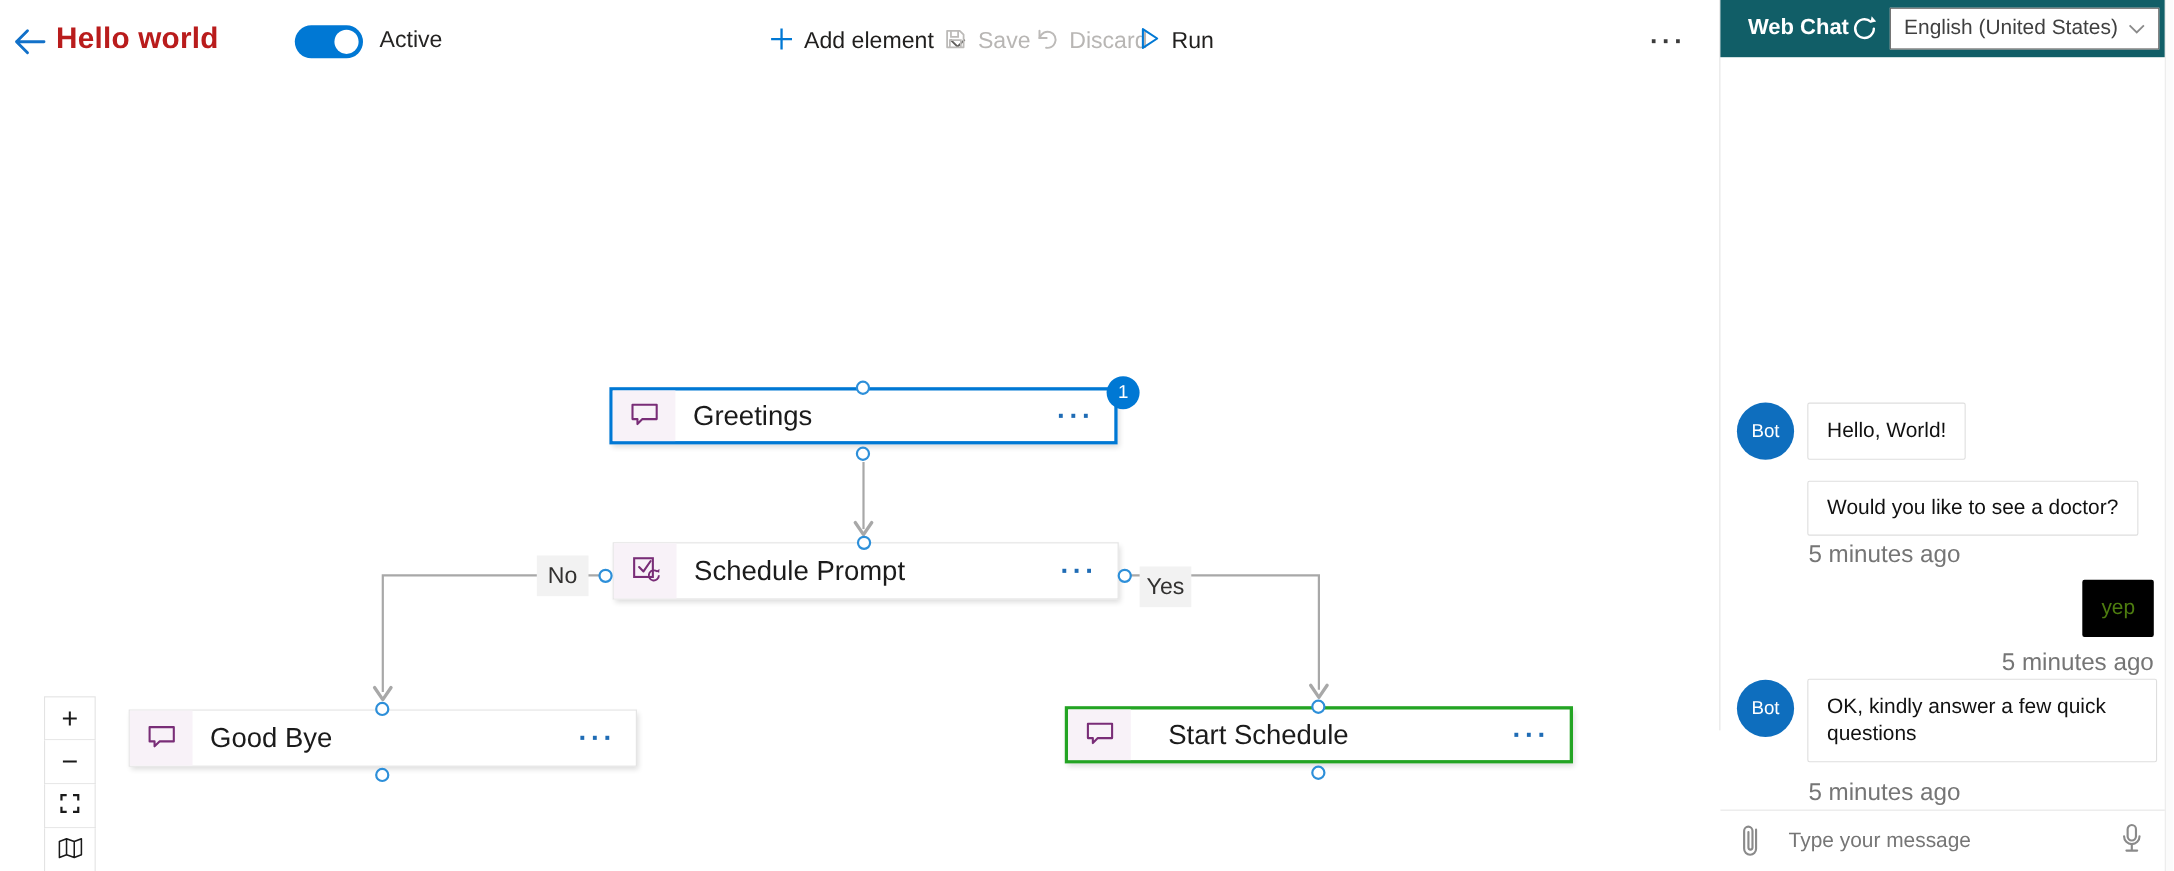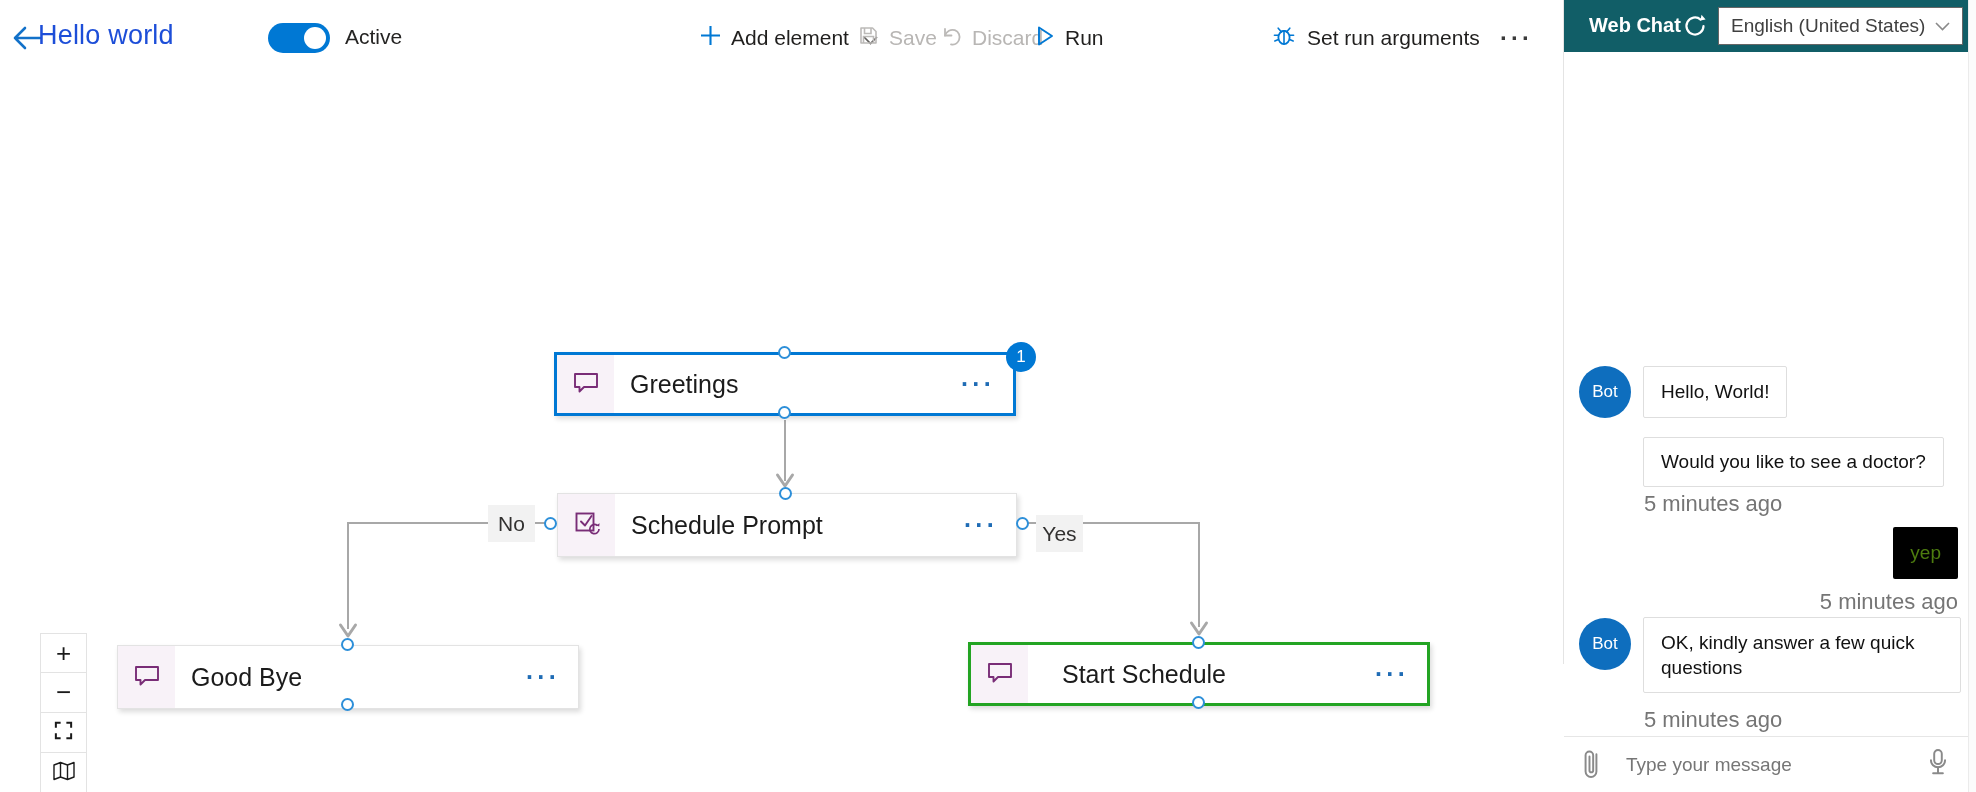--- a/index.html
+++ b/index.html
@@ -2,33 +2,33 @@
 <html><head>
 <meta charset="utf-8">
 <style>
   * { margin:0; padding:0; box-sizing:border-box; }
   html,body { width:1976px; height:792px; overflow:hidden; background:#fff;
     font-family:"Liberation Sans","DejaVu Sans",sans-serif; color:#252423; }
   .stage { position:relative; width:1976px; height:792px; background:#fff; }
 
   
   .back-btn { position:absolute; left:10px; top:24px; width:34px; height:28px; cursor:pointer; background:none; border:none; }
-  .page-title { position:absolute; left:38px; top:20px; font-size:27px; font-weight:normal; color:#1d4ed8; letter-spacing:.2px; }
+  .page-title { position:absolute; left:51px; top:20px; font-size:27px; font-weight:bold; color:#b91c1c; letter-spacing:.2px; }
   .toggle { position:absolute; left:268px; top:23px; width:62px; height:30px; border-radius:16px; background:#0078d4; border:none; cursor:pointer; }
   .toggle .knob { position:absolute; right:4px; top:4px; width:22px; height:22px; border-radius:50%; background:#fff; }
   .toggle-label { position:absolute; left:345px; top:25px; font-size:21px; color:#252423; }
 
   .tb-item { position:absolute; top:22px; height:32px; display:flex; align-items:center; gap:10px;
     background:none; border:none; font-size:21px; color:#201f1e; cursor:pointer; white-space:nowrap; }
   .tb-item.disabled { color:#b8b6b4; cursor:default; }
   .tb-more { font-size:24px; letter-spacing:3px; color:#3b3b3b; font-weight:bold; }
 
   
   .edges { position:absolute; left:0; top:0; pointer-events:none; }
-  .node { position:absolute; width:462px; height:64px; background:#fff; border:1px solid #e3e3e3;
+  .node { position:absolute; width:462px; height:52px; background:#fff; border:1px solid #e3e3e3;
     box-shadow:2px 3px 5px rgba(0,0,0,.14); display:flex; align-items:center; cursor:pointer; }
   .node.selected { border:3px solid #0078d4; }
   .node.success  { border:3px solid #23a423;gap:18px; }
   .node .icon-cell { width:57px; align-self:stretch; background:#f8f2f8; display:flex; align-items:center; justify-content:center; flex:0 0 57px; }
   .node .node-label { font-size:25px; color:#1b1b1b; margin-left:16px; flex:1 1 auto; overflow:hidden; }
   .node .node-more { border:none; background:none; color:#1f6cb5; font-size:25px; font-weight:bold; letter-spacing:3px; margin-right:18px; cursor:pointer; line-height:20px; }
   .badge { position:absolute; width:30px; height:30px; border-radius:50%; background:#0078d4; color:#fff;
     font-size:17px; display:flex; align-items:center; justify-content:center; z-index:6; }
   .port { position:absolute; width:13px; height:13px; border-radius:50%; background:#fff; border:2px solid #2d8fd9; z-index:5; cursor:crosshair; }
   .edge-label { position:absolute; width:47px; height:37px; background:#f2f2f2; display:flex; align-items:center; justify-content:center;
@@ -110,28 +110,20 @@
     <span>Discard</span>
   </button>
 
   <button class="tb-item" style="left:1035px">
     <span><svg width="20" height="24" viewBox="0 0 20 24">
           <path d="M4 3.5 L17 12 L4 20.5 Z" stroke="#0078d4" stroke-width="1.9" fill="none" stroke-linejoin="round"></path>
         </svg></span>
     <span>Run</span>
   </button>
 
-  <button class="tb-item" style="left:1271px">
-    <span><svg width="26" height="26" viewBox="0 0 26 26">
-      <ellipse cx="13" cy="14.5" rx="5.6" ry="6.6" stroke="#0078d4" stroke-width="1.8" fill="none"></ellipse>
-      <path d="M9.5 9.5 a4.5 4.5 0 0 1 7 0" stroke="#0078d4" stroke-width="1.8" fill="none"></path>
-      <path d="M9.8 8.3 L7.2 5.2 M16.2 8.3 L18.8 5.2 M7.4 12.3 H3.4 M7.4 16.5 L3.8 18 M18.6 12.3 H22.6 M18.6 16.5 L22.2 18 M13 8 V21" stroke="#0078d4" stroke-width="1.6" fill="none" stroke-linecap="round"></path>
-    </svg></span>
-    <span>Set run arguments</span>
-  </button>
 
   <button class="tb-item" style="left:1500px">
     <span class="tb-more">···</span>
   </button>
 
   <svg class="edges" width="1563" height="792" viewBox="0 0 1563 792">
     <g stroke="#a8a8a8" stroke-width="2" fill="none">
       <path d="M785 420 L785 481"></path>
       <path d="M551 523 H348 V629"></path>
       <path d="M1023 523 H1199 V627"></path>

